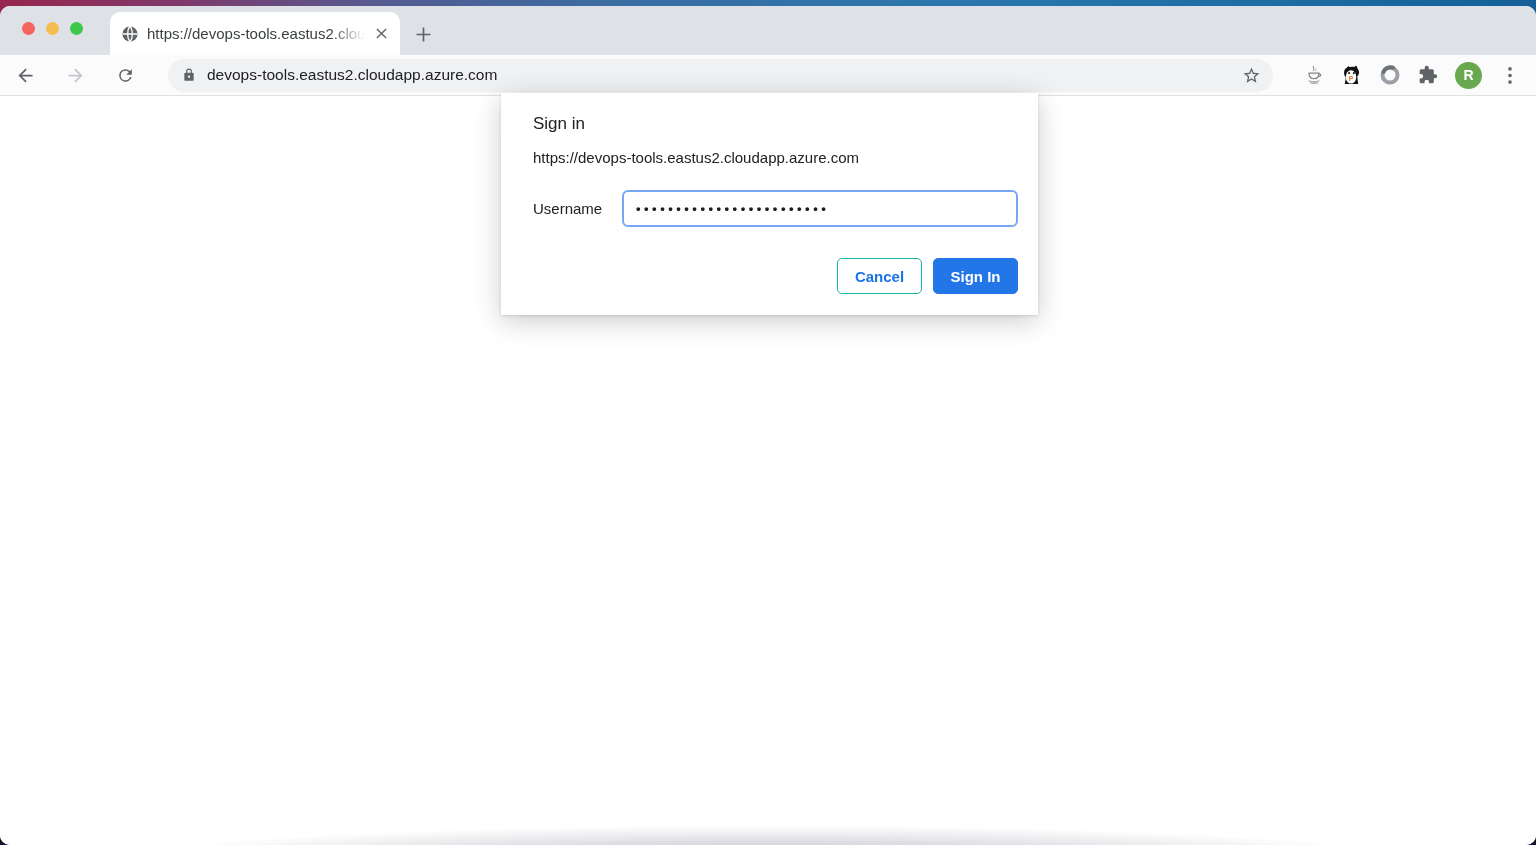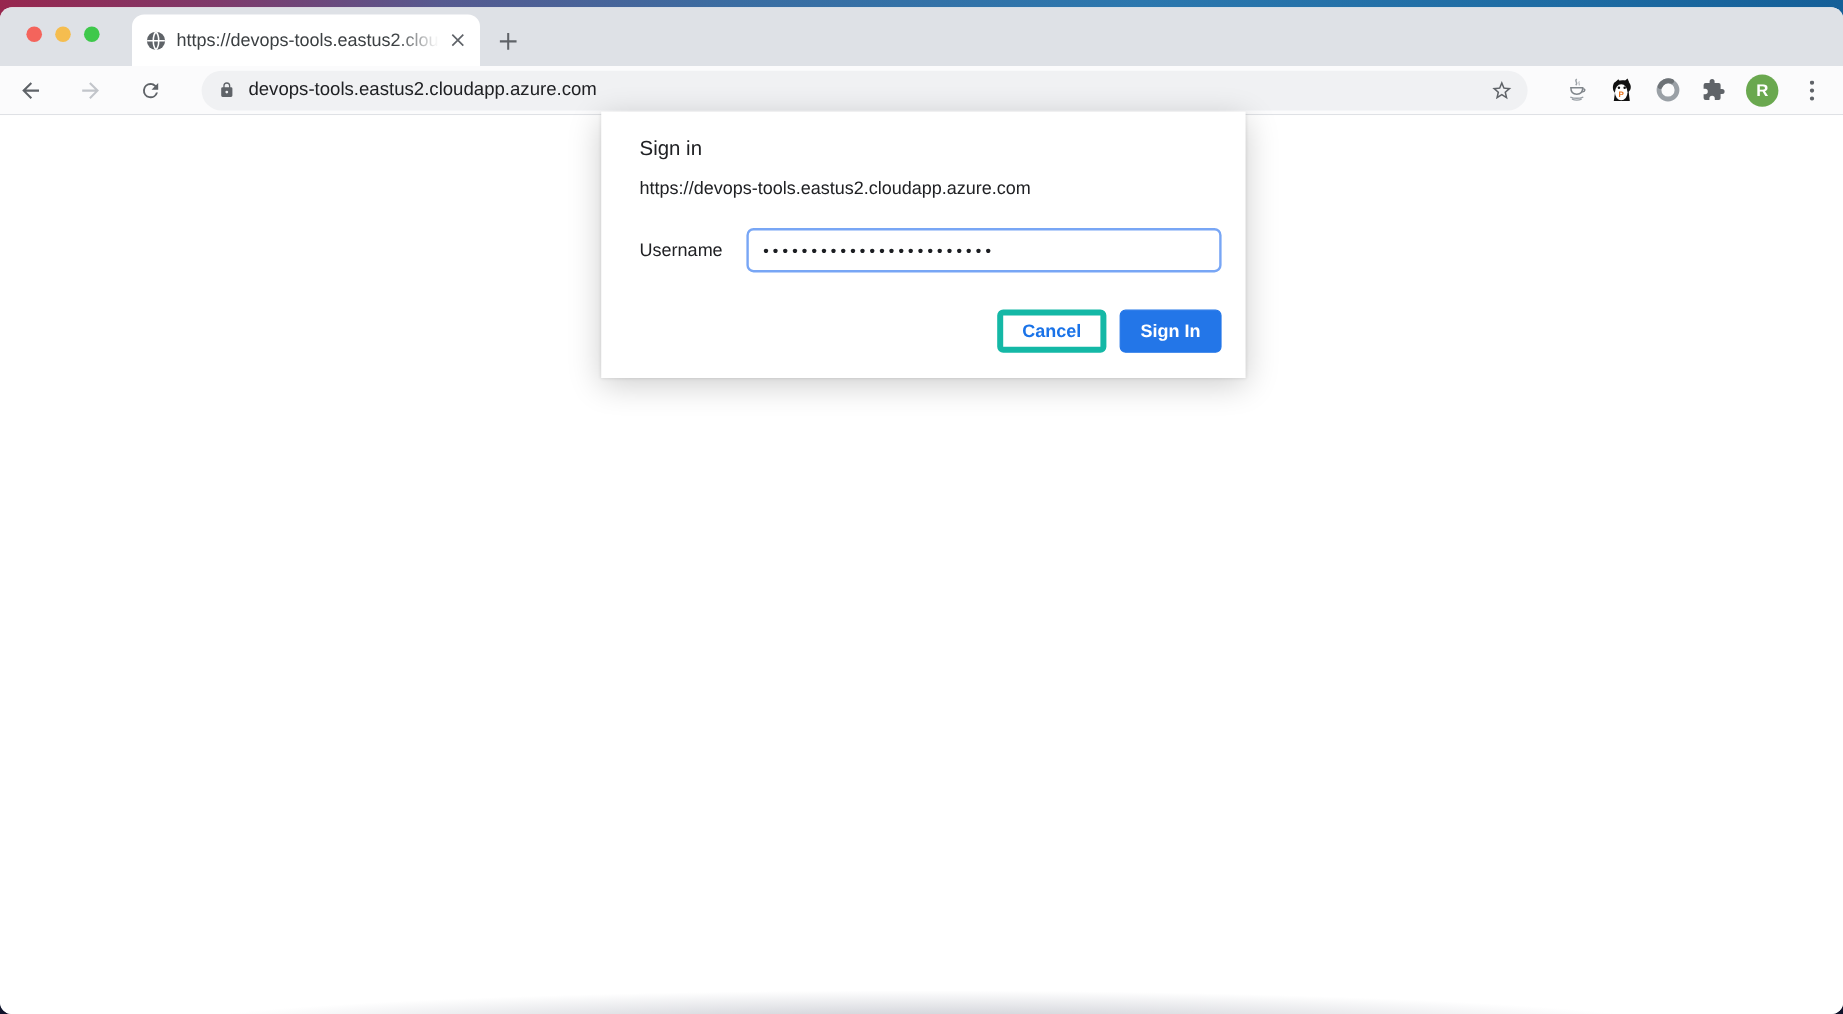--- a/index.html
+++ b/index.html
@@ -92,21 +92,21 @@
   .field-input.password {
     border:2px solid #78a6f5; border-radius:6px;
     font-size:13px; letter-spacing:3.5px; font-weight:bold; color:#1b1d21;
   }
   .dialog-buttons { display:flex; justify-content:flex-end; gap:11px; margin-top:31px; }
   .btn {
     height:36px; min-width:85px; padding:0 16px; border-radius:5px;
     font-size:15px; font-weight:600; cursor:pointer;
     font-family:"Liberation Sans","DejaVu Sans",sans-serif;
   }
-  .btn-cancel { background:#fff; border:5px solid #14b8a6; color:#1a73e8; }
+  .btn-cancel { background:#fff; border:1px solid #14b8a6; color:#1a73e8; }
   .btn-primary { background:#2376e8; border:1px solid #2376e8; color:#fff; }
 </style>
 </head>
 <body>
 
 <div class="desktop-top"></div>
 
 <div class="window">
 
   <div class="tabstrip">

